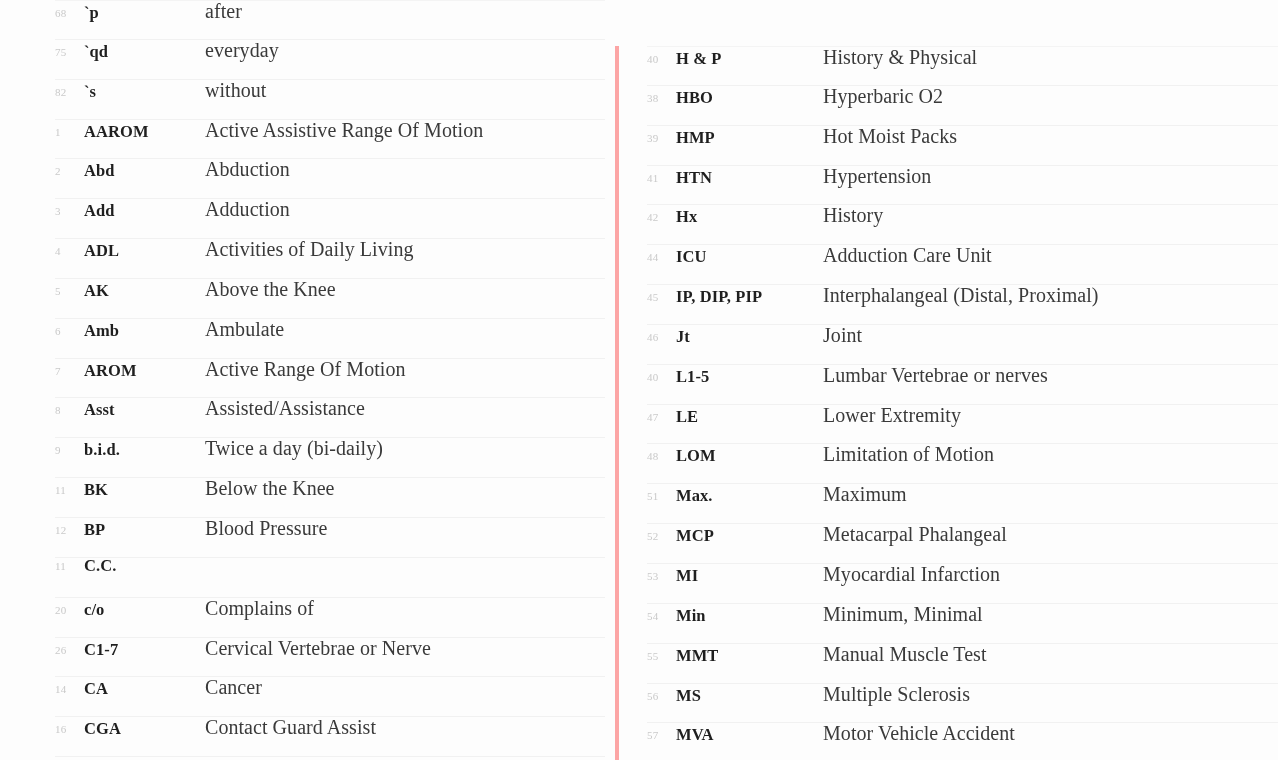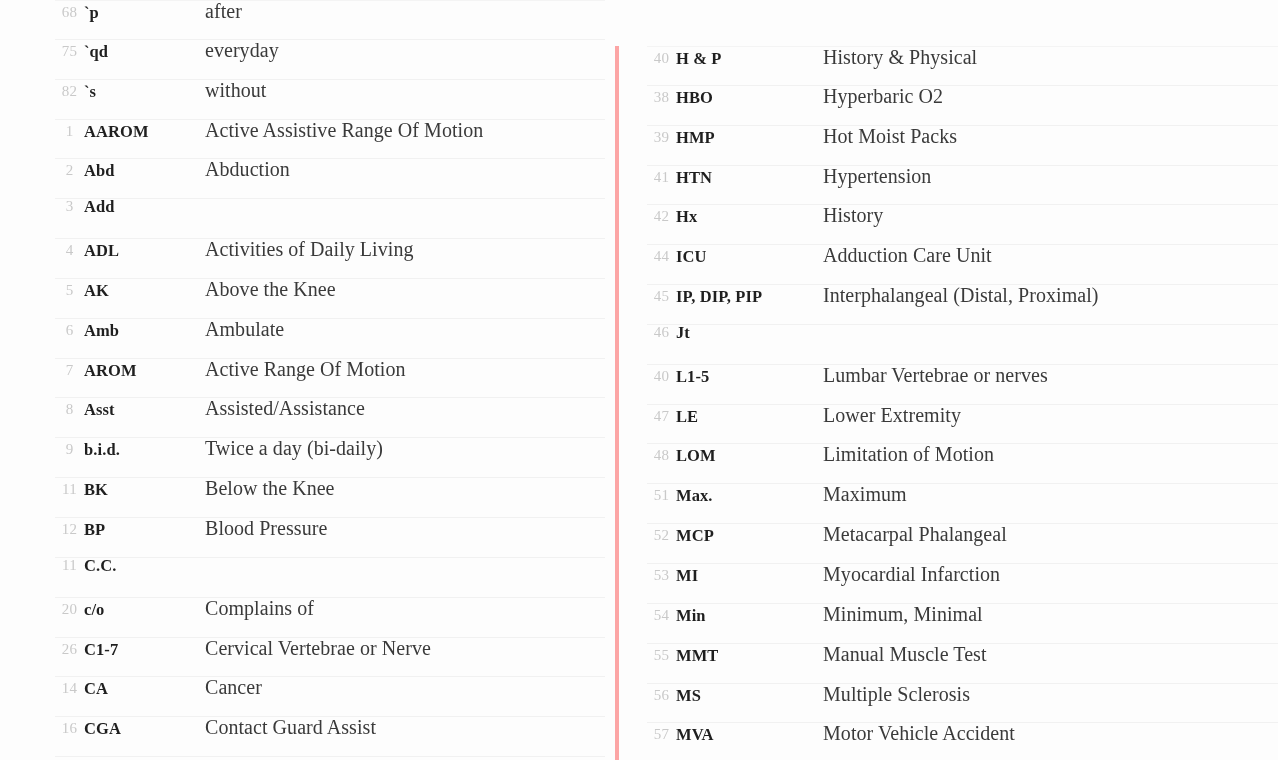--- a/index.html
+++ b/index.html
@@ -59,25 +59,25 @@
     position: relative;
   }
 
   .row:first-child {
     border-top: 1px solid #f4f4f4;
   }
 
   .cell-num {
     width: 29px;
     flex: 0 0 29px;
-    font-size: 15px;
+    font-size: 11px;
     color: #c9c9c9;
     font-family: "Liberation Serif", "DejaVu Serif", serif;
     line-height: 1;
-    text-align: center;
+    text-align: left;
     letter-spacing: 0.2px;
     transform: translateY(-1px);
   }
 
   .cell-abbr {
     flex: 0 0 auto;
     font-size: 16.5px;
     font-weight: bold;
     color: #1f1f1f;
     letter-spacing: 0.1px;
@@ -137,20 +137,21 @@
           <div class="cell-def">Active Assistive Range Of Motion</div>
         </div>
         <div class="row">
           <div class="cell-num">2</div>
           <div class="cell-abbr">Abd</div>
           <div class="cell-def">Abduction</div>
         </div>
         <div class="row">
           <div class="cell-num">3</div>
           <div class="cell-abbr">Add</div>
+          <div class="cell-def">Adduction</div>
         </div>
         <div class="row">
           <div class="cell-num">4</div>
           <div class="cell-abbr">ADL</div>
           <div class="cell-def">Activities of Daily Living</div>
         </div>
         <div class="row">
           <div class="cell-num">5</div>
           <div class="cell-abbr">AK</div>
           <div class="cell-def">Above the Knee</div>
@@ -242,20 +243,21 @@
           <div class="cell-def">Adduction Care Unit</div>
         </div>
         <div class="row">
           <div class="cell-num">45</div>
           <div class="cell-abbr">IP, DIP, PIP</div>
           <div class="cell-def">Interphalangeal (Distal, Proximal)</div>
         </div>
         <div class="row">
           <div class="cell-num">46</div>
           <div class="cell-abbr">Jt</div>
+          <div class="cell-def">Joint</div>
         </div>
         <div class="row">
           <div class="cell-num">40</div>
           <div class="cell-abbr">L1-5</div>
           <div class="cell-def">Lumbar Vertebrae or nerves</div>
         </div>
         <div class="row">
           <div class="cell-num">47</div>
           <div class="cell-abbr">LE</div>
           <div class="cell-def">Lower Extremity</div>

